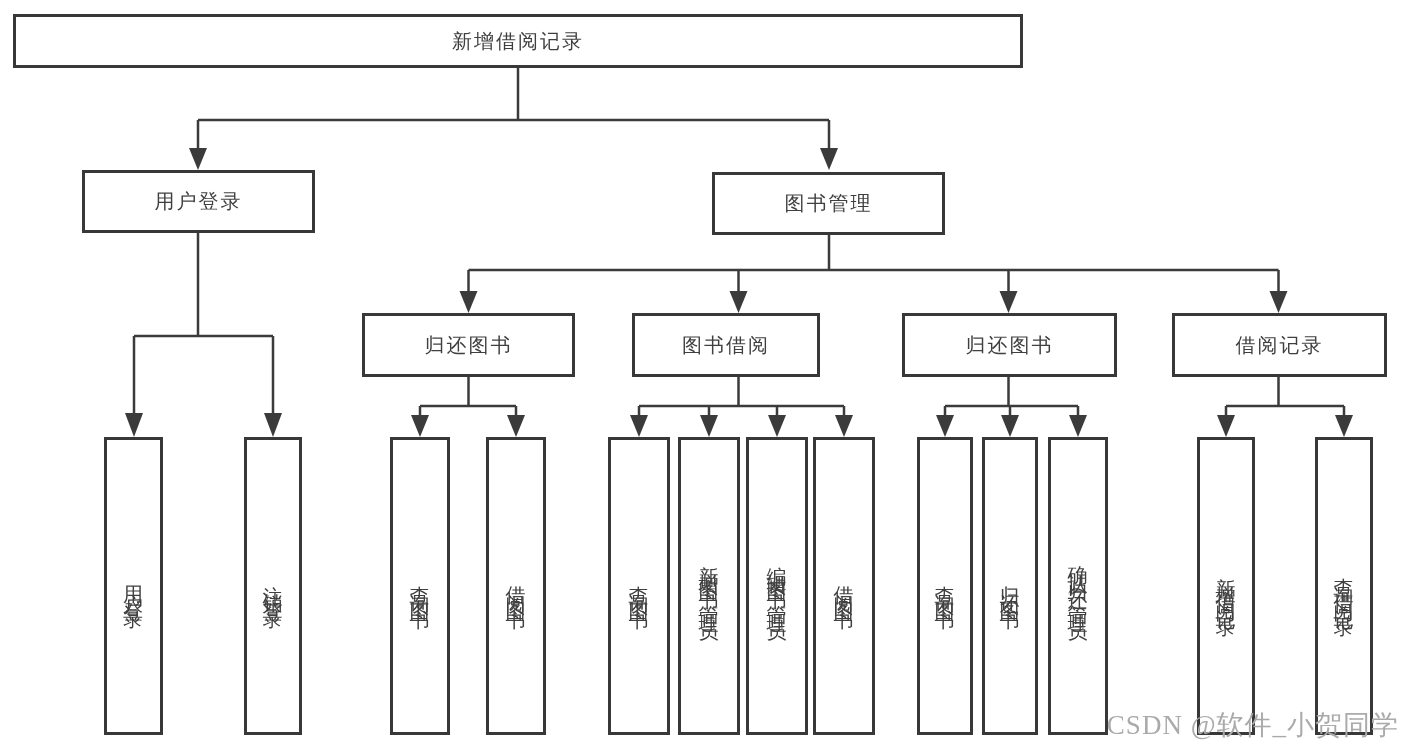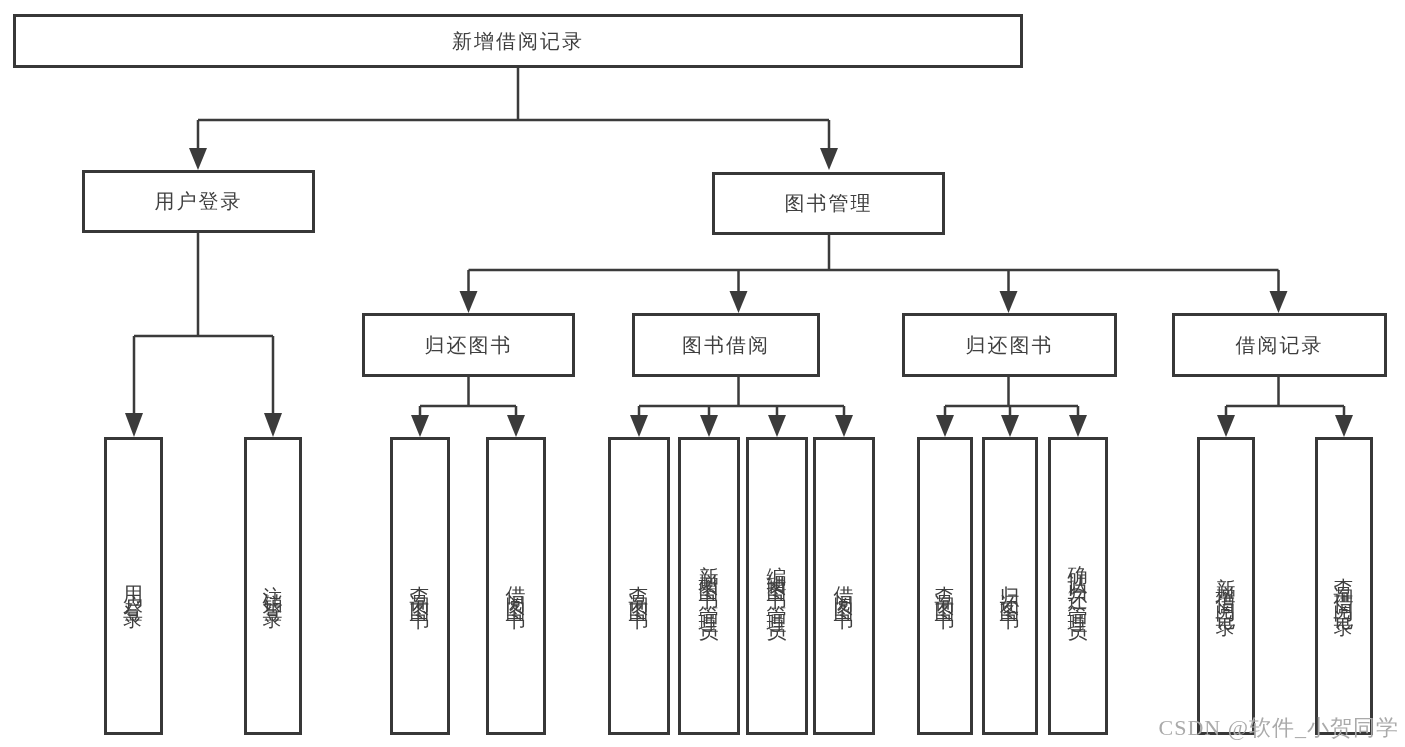--- a/index.html
+++ b/index.html
@@ -51,21 +51,21 @@
     writing-mode: vertical-lr;
     text-orientation: mixed;
     letter-spacing: 8px;
     line-height: 1;
     overflow: hidden;
   }
   .watermark {
     position: absolute;
     right: 6px;
     bottom: 4px;
-    font-size: 22px;
+    font-size: 27px;
     color: #aaaaaa;
     letter-spacing: 1px;
     white-space: nowrap;
     z-index: 5;
   }
 </style>
 </head>
 <body>
 
 <div class="canvas">

